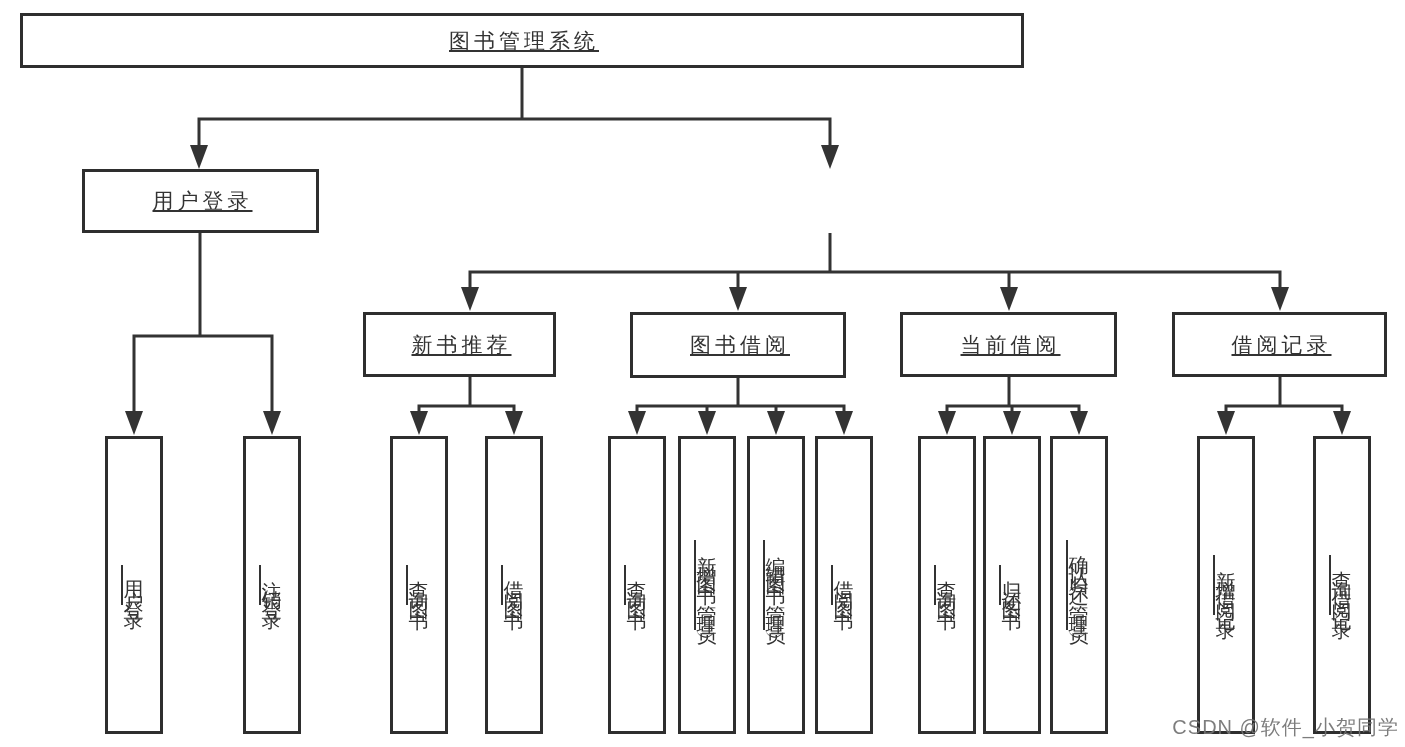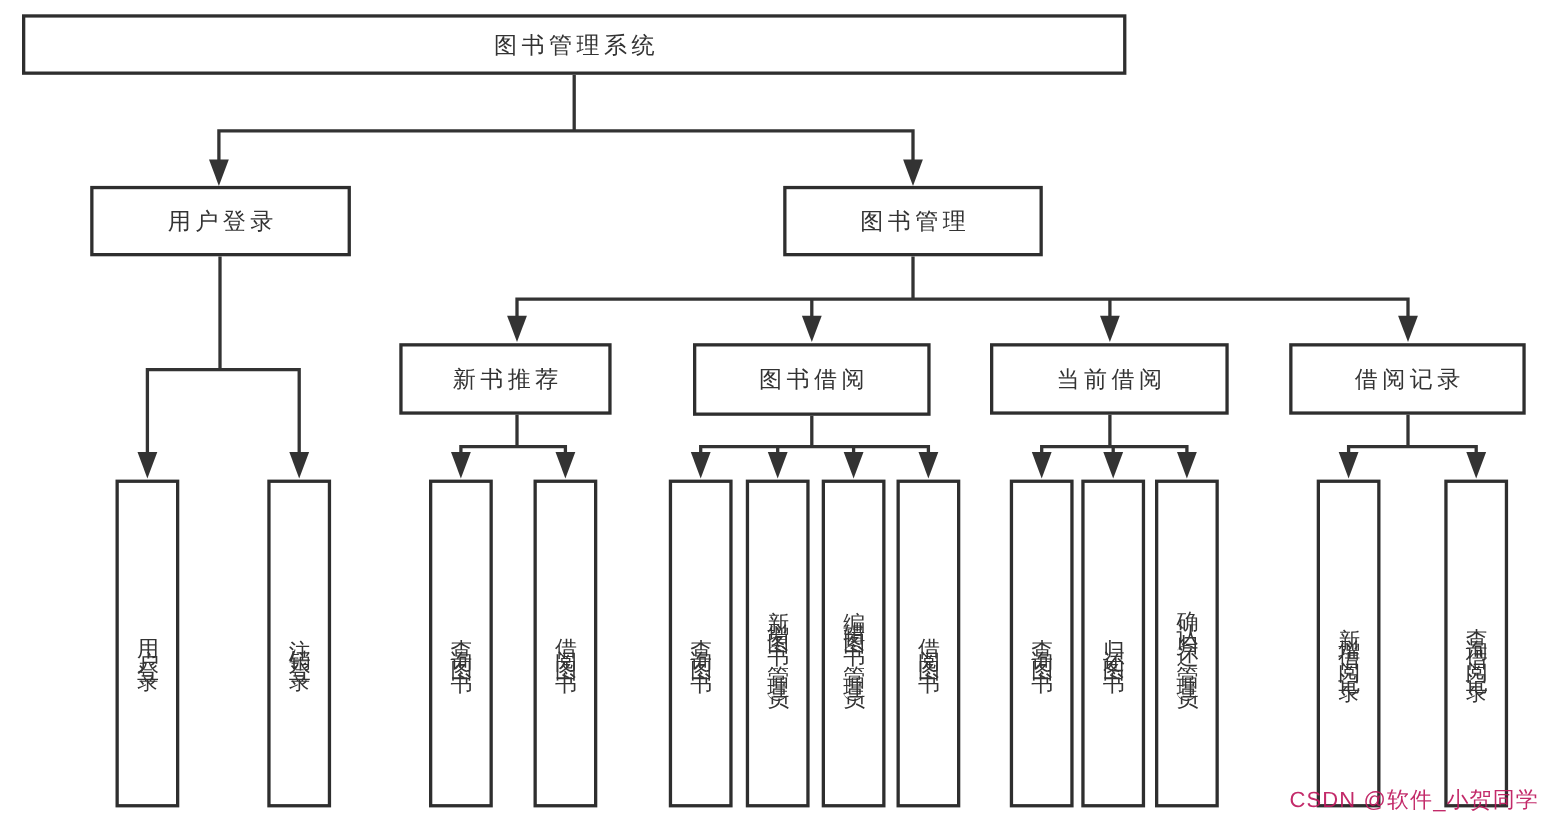--- a/index.html
+++ b/index.html
@@ -20,40 +20,41 @@
   .box {
     position: absolute;
     box-sizing: border-box;
     border: 3px solid #2e2e2e;
     background: #ffffff;
     display: flex;
     align-items: center;
     justify-content: center;
     color: #333333;
     z-index: 2;
+    text-decoration: underline;
   }
   .hbox {
     font-size: 21px;
     letter-spacing: 4px;
     text-indent: 4px;
     white-space: nowrap;
   }
   .leaf {
     writing-mode: vertical-rl;
     font-size: 20px;
     letter-spacing: 10px;
     line-height: 1;
     white-space: nowrap;
   }
   .watermark {
     position: absolute;
     right: 6px;
     bottom: 6px;
     font-size: 20px;
-    color: #be185d;
+    color: #737373;
     opacity: 0.92;
     letter-spacing: 1px;
     z-index: 3;
     white-space: nowrap;
   }
 </style>
 </head>
 <body>
 
 <div class="canvas">
@@ -109,21 +110,20 @@
       <polygon points="0,0 -9,-24 9,-24" transform="translate(1012,435)"></polygon>
       <polygon points="0,0 -9,-24 9,-24" transform="translate(1079,435)"></polygon>
       <polygon points="0,0 -9,-24 9,-24" transform="translate(1226,435)"></polygon>
       <polygon points="0,0 -9,-24 9,-24" transform="translate(1342,435)"></polygon>
     </g>
   </svg>
 
   <div class="box hbox" style="left:20px;top:13px;width:1004px;height:55px">图书管理系统</div>
 
   <div class="box hbox" style="left:82px;top:169px;width:237px;height:64px">用户登录</div>
-  <div class="box hbox" style="left:712px;top:169px;width:236px;height:64px">图书管理</div>
 
   <div class="box hbox" style="left:363px;top:312px;width:193px;height:65px">新书推荐</div>
   <div class="box hbox" style="left:630px;top:312px;width:216px;height:66px">图书借阅</div>
   <div class="box hbox" style="left:1172px;top:312px;width:215px;height:65px">借阅记录</div>
   <div class="box hbox" style="left:900px;top:312px;width:217px;height:65px">当前借阅</div>
 
   <div class="box leaf" style="left:105px;top:436px;width:58px;height:298px">用户登录</div>
   <div class="box leaf" style="left:243px;top:436px;width:58px;height:298px">注销登录</div>
 
   <div class="box leaf" style="left:390px;top:436px;width:58px;height:298px">查询图书</div>

